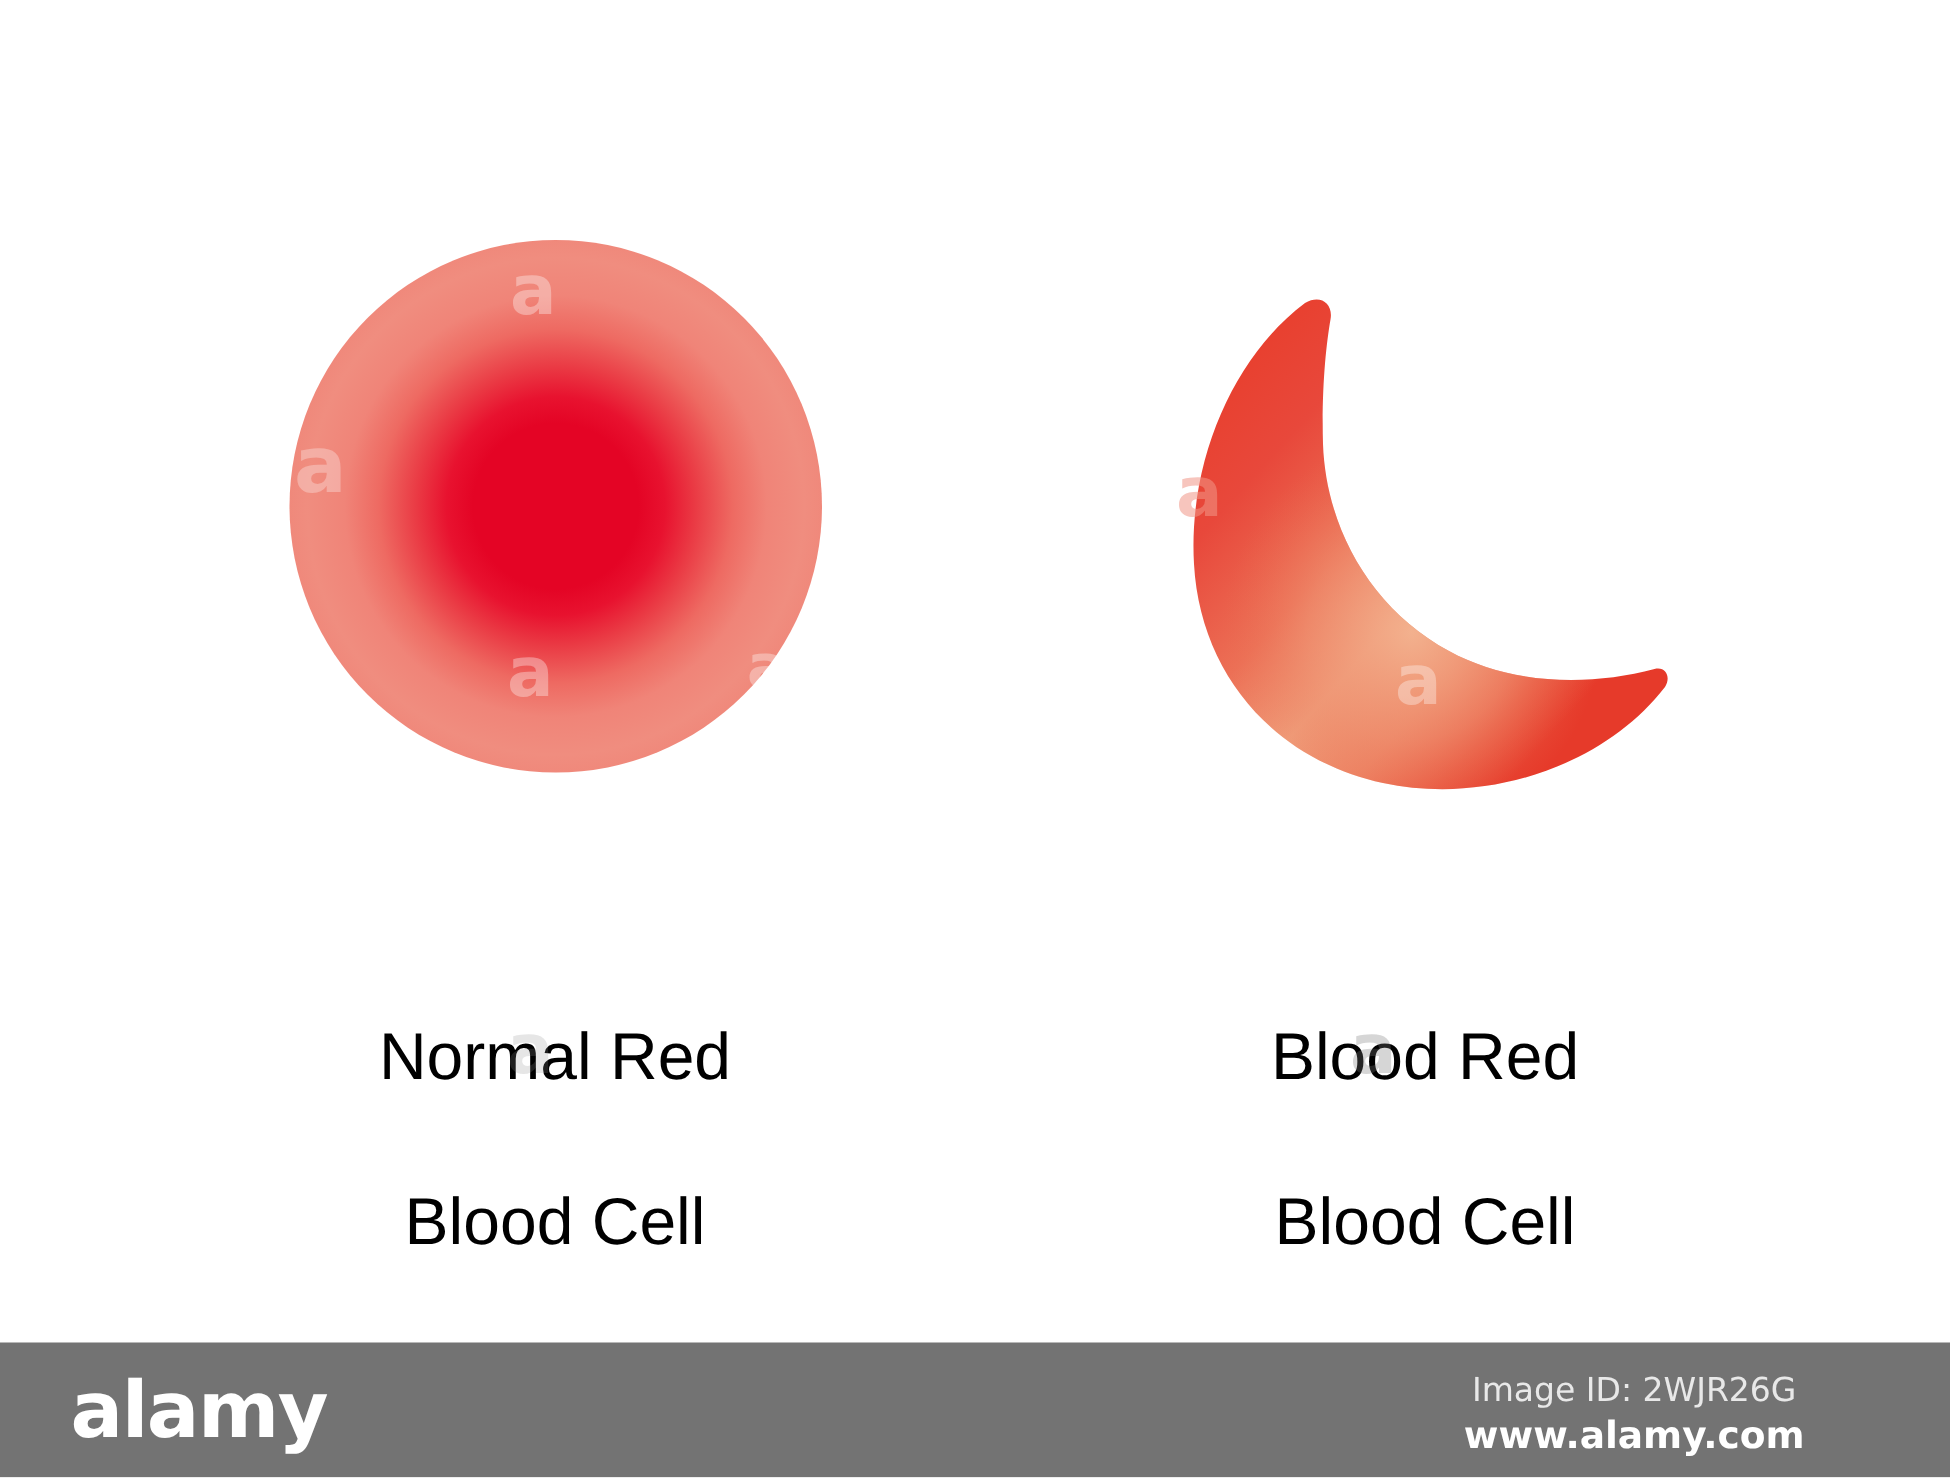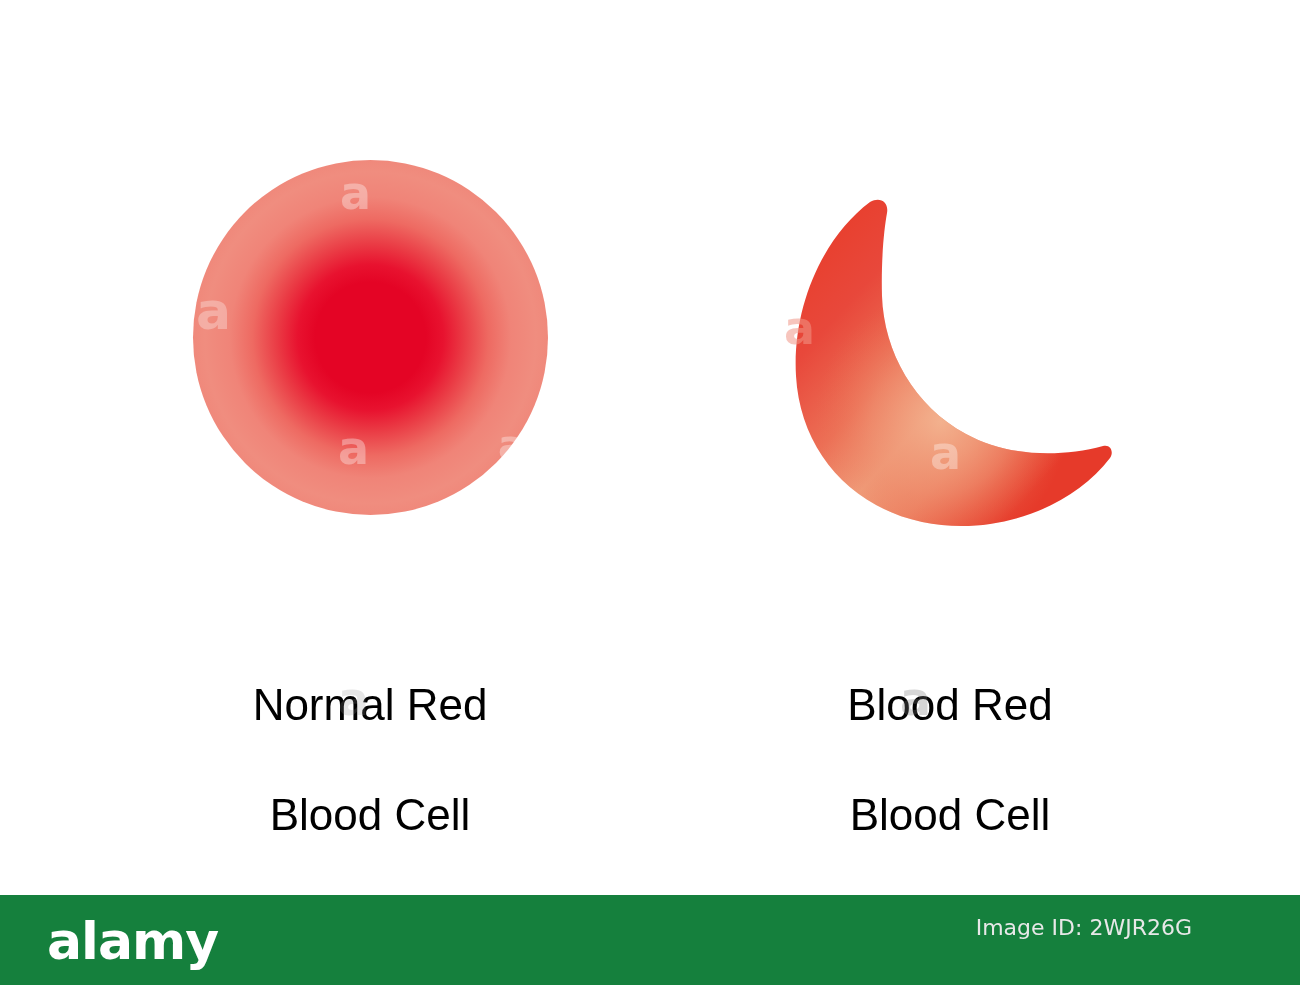--- a/index.html
+++ b/index.html
@@ -114,36 +114,36 @@
     user-select: none;
   }
 
   
   .footer {
     position: absolute;
     left: 0;
     top: 895px;
     width: 1300px;
     height: 90px;
-    background: #15803d;
+    background: #737373;
   }
   .footer-logo {
     position: absolute;
     left: 47px;
     top: 17px;
     color: #ffffff;
     font-family: "DejaVu Sans", sans-serif;
     font-weight: 700;
     font-size: 52px;
     line-height: 58px;
     letter-spacing: -1px;
   }
   .footer-right {
     position: absolute;
-    right: 108px;
+    right: 97px;
     top: 19px;
     text-align: center;
     color: #ffffff;
   }
   .footer-imageid {
     font-family: "DejaVu Sans", sans-serif;
     font-size: 22px;
     line-height: 28px;
     font-weight: 400;
     color: #e8e8e8;
@@ -224,16 +224,17 @@
     </div>
 
     <span class="wm-gray" style="left:900px; top:676px;">a</span>
     <span class="wm-gray" style="left:338px; top:676px; color:rgba(140,140,140,0.22);">a</span>
   </div>
 
   <div class="footer">
     <div class="footer-logo">alamy</div>
     <div class="footer-right">
       <div class="footer-imageid">Image ID: 2WJR26G</div>
+      <div class="footer-url">www.alamy.com</div>
     </div>
   </div>
 
 </div>
 
 </body></html>

